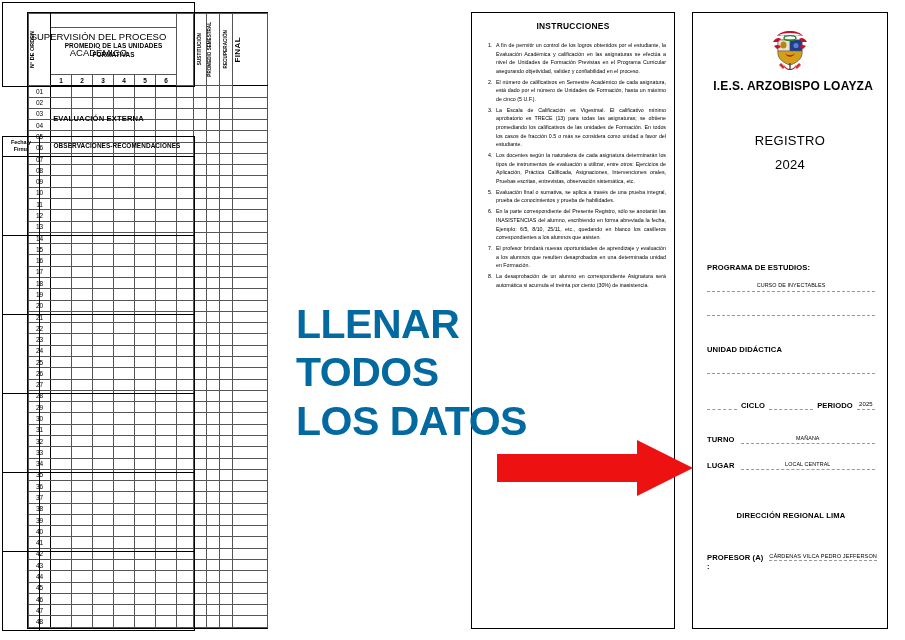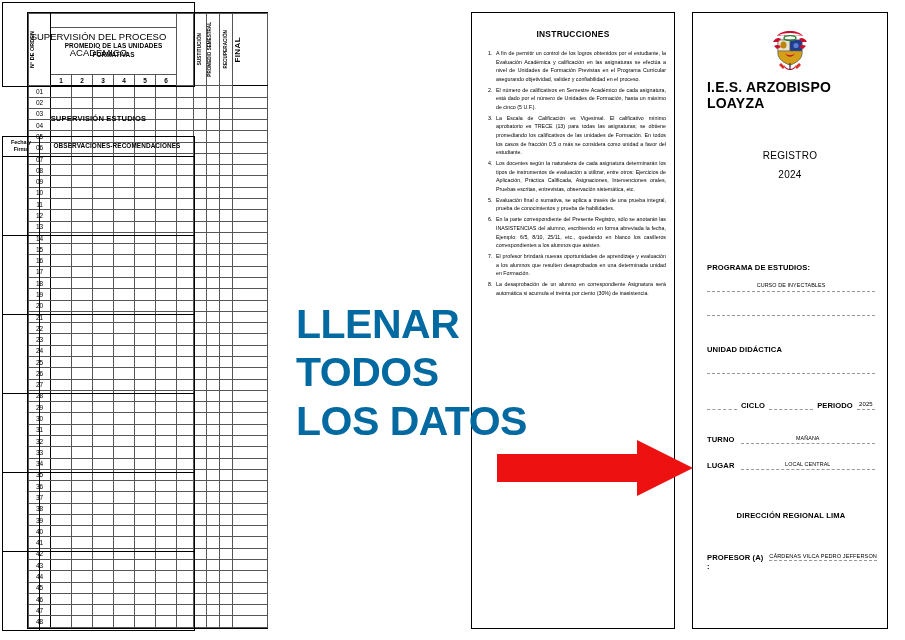--- a/index.html
+++ b/index.html
@@ -61,37 +61,37 @@
   }
   #sup-table{position:absolute;left:2px;top:136px;width:193px;border-collapse:collapse;table-layout:fixed;}
   #sup-table td,#sup-table th{border:1px solid #000;padding:0;}
   #sup-table th{font-size:5.4px;font-weight:bold;line-height:1.35;padding:2px 1px;}
   #sup-table th.obs{font-size:6.4px;letter-spacing:.1px;}
   #sup-table td{height:78px;}
   .col-fecha{width:34px;}
 
   
   #panel-instr{left:471px;top:12px;width:204px;height:617px;border:1px solid #000;}
-  #instr-title{text-align:center;font-size:8.4px;font-weight:bold;letter-spacing:.3px;margin:16px 0 10px;}
+  #instr-title{text-align:center;font-size:8.4px;font-weight:bold;letter-spacing:.3px;margin:8px 0 10px;}
   ol.instr{margin:0;padding:0 8px 0 22px;list-style:decimal;}
   ol.instr li{
     font-size:5.3px;line-height:1.62;text-align:justify;margin-bottom:2.4px;
     padding-left:2px;
   }
   ol.instr li::marker{font-size:5.3px;font-weight:normal;}
 
   
   #panel-cover{left:692px;top:12px;width:196px;height:617px;border:1px solid #000;}
   .cover-inner{padding:10px 14px;box-sizing:border-box;height:100%;position:relative;}
   #escudo{margin:6px auto 0;display:block;}
   #inst-name{
-    text-align:left;font-size:14px;font-weight:bold;letter-spacing:.2px;margin-top:6px;
+    text-align:right;font-size:12px;font-weight:bold;letter-spacing:.2px;margin-top:6px;
   }
   #registro-title{
-    text-align:center;font-size:10px;line-height:1.85;margin-top:36px;letter-spacing:.3px;
+    text-align:center;font-size:13px;line-height:1.85;margin-top:36px;letter-spacing:.3px;
   }
   .fld-label{font-size:7.6px;font-weight:bold;letter-spacing:.1px;}
   .dotline{border-bottom:1px dashed #999;height:1px;}
   .fld-val{font-size:5.4px;text-align:center;letter-spacing:.1px;}
 
   #f-prog{position:absolute;left:14px;top:250px;width:168px;}
   #f-prog .fld-val{margin-top:10px;}
   #f-prog .dotline{margin-top:2px;}
   #f-prog .line2{margin-top:22px;}
   #f-unid{position:absolute;left:14px;top:332px;width:168px;}
@@ -848,21 +848,21 @@
             <td></td>
             <td></td>
             <td></td>
           </tr>
         </tbody>
     </table>
   </div>
 
   <div id="panel-sup">
     <div id="sup-box">SUPERVISIÓN DEL PROCESO ACADÉMICO</div>
-    <div id="sup-ext">SUPERVISIÓN ESTUDIOS</div>
+    <div id="sup-ext">EVALUACIÓN EXTERNA</div>
     <table id="sup-table">
       <thead>
         <tr>
           <th class="col-fecha">Fecha y Firma</th>
           <th class="obs">OBSERVACIONES-RECOMENDACIONES</th>
         </tr>
       </thead>
       <tbody id="sup-rows">
           <tr>
             <td class="col-fecha"></td>

